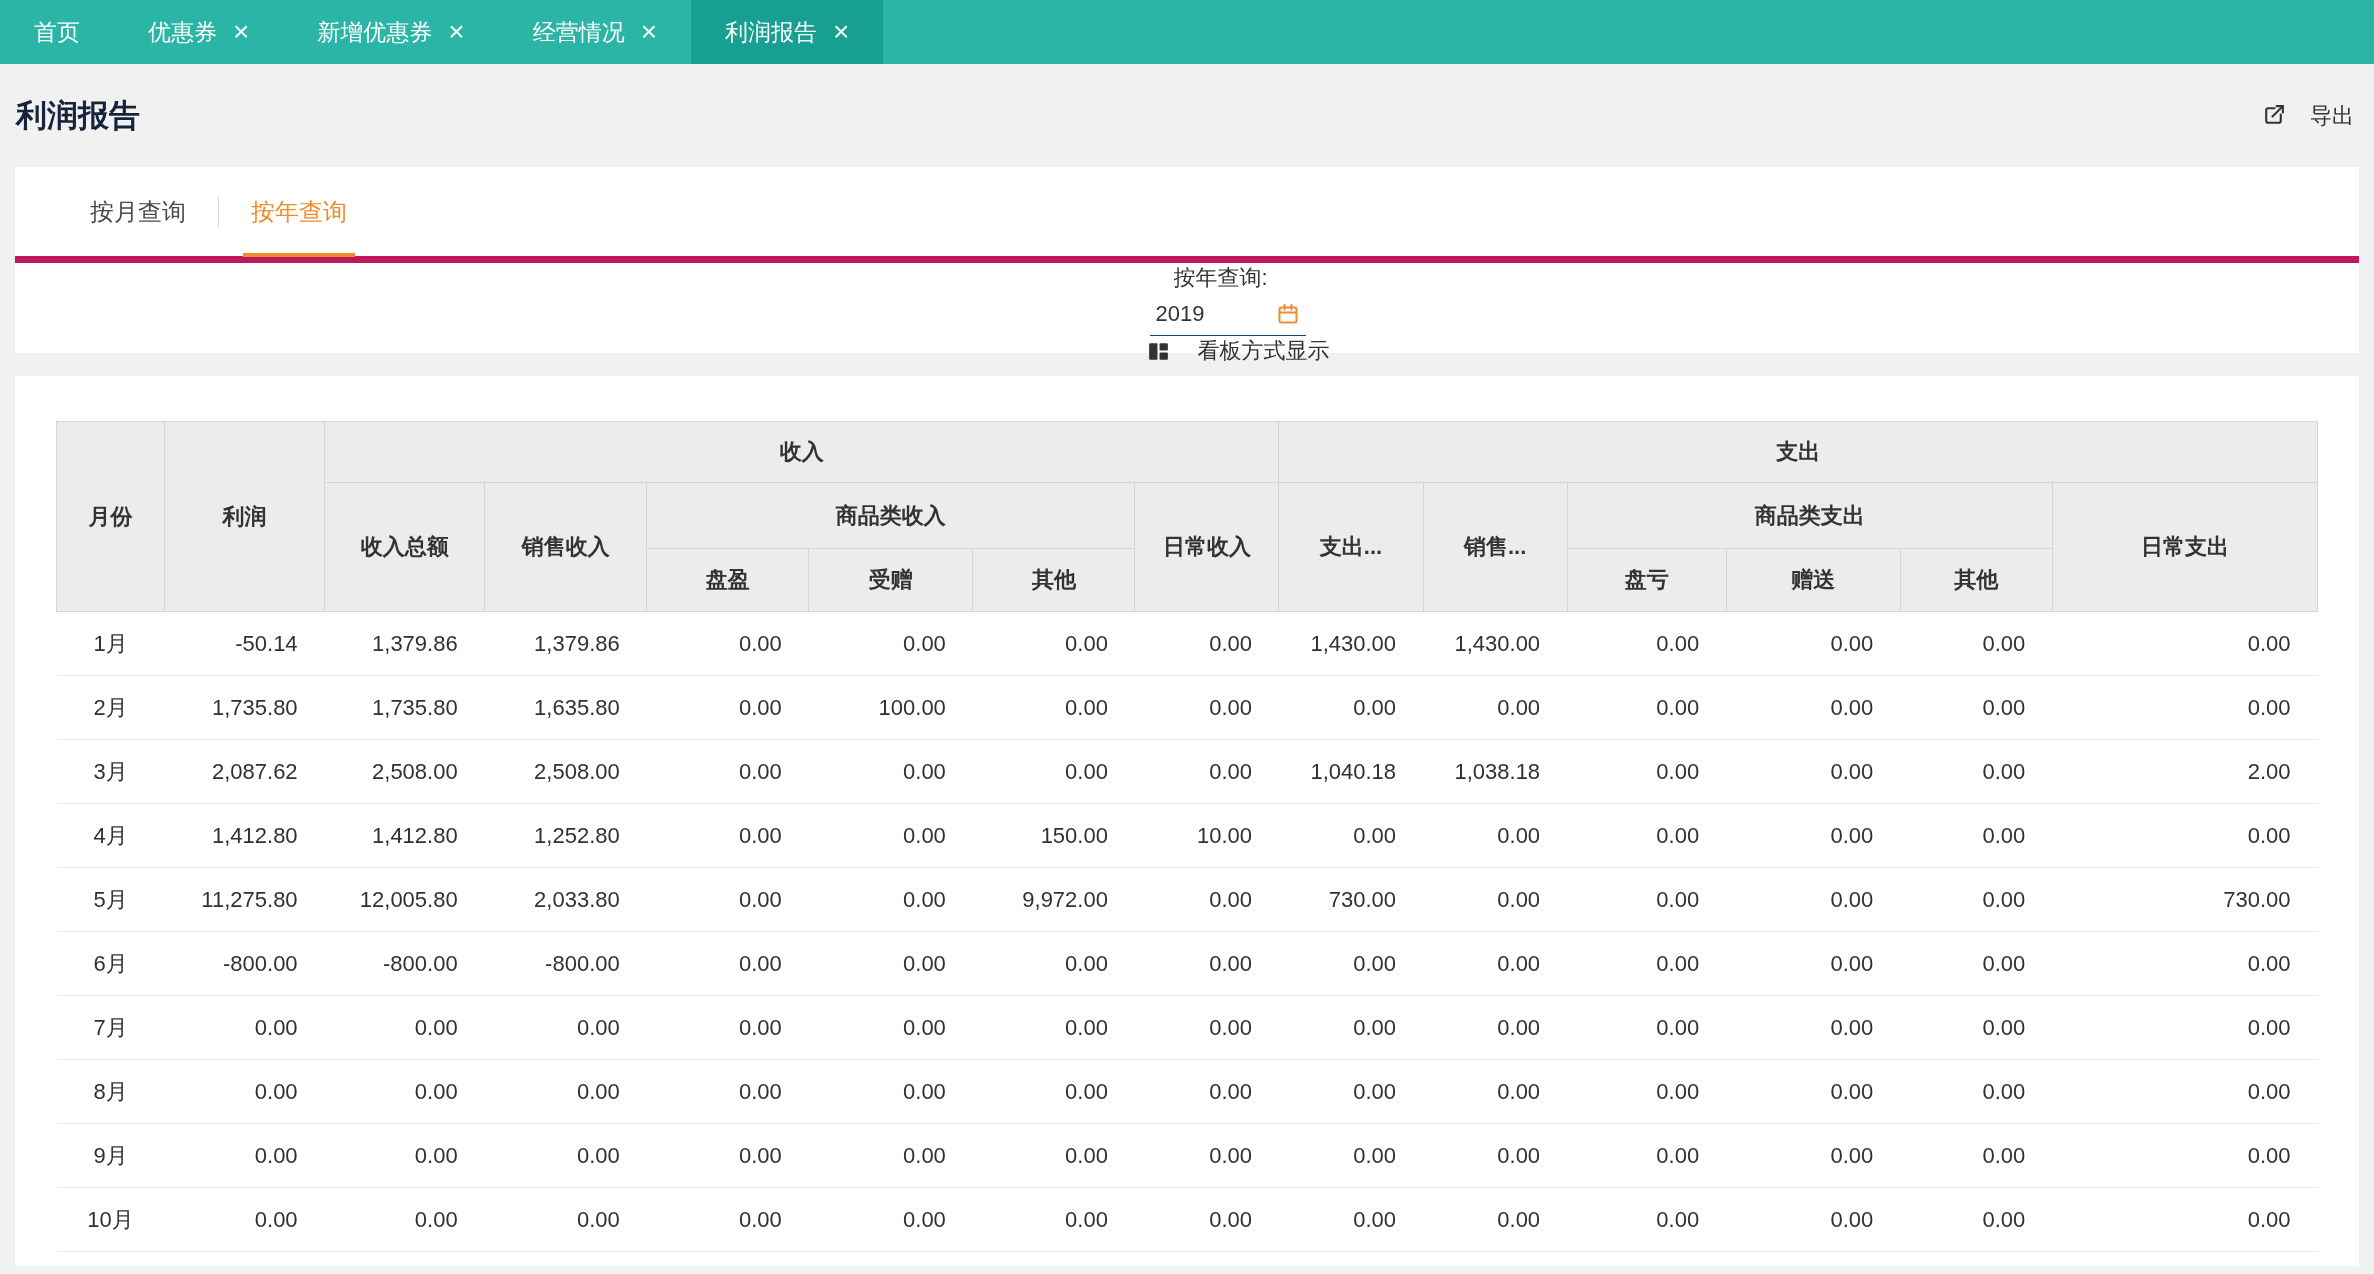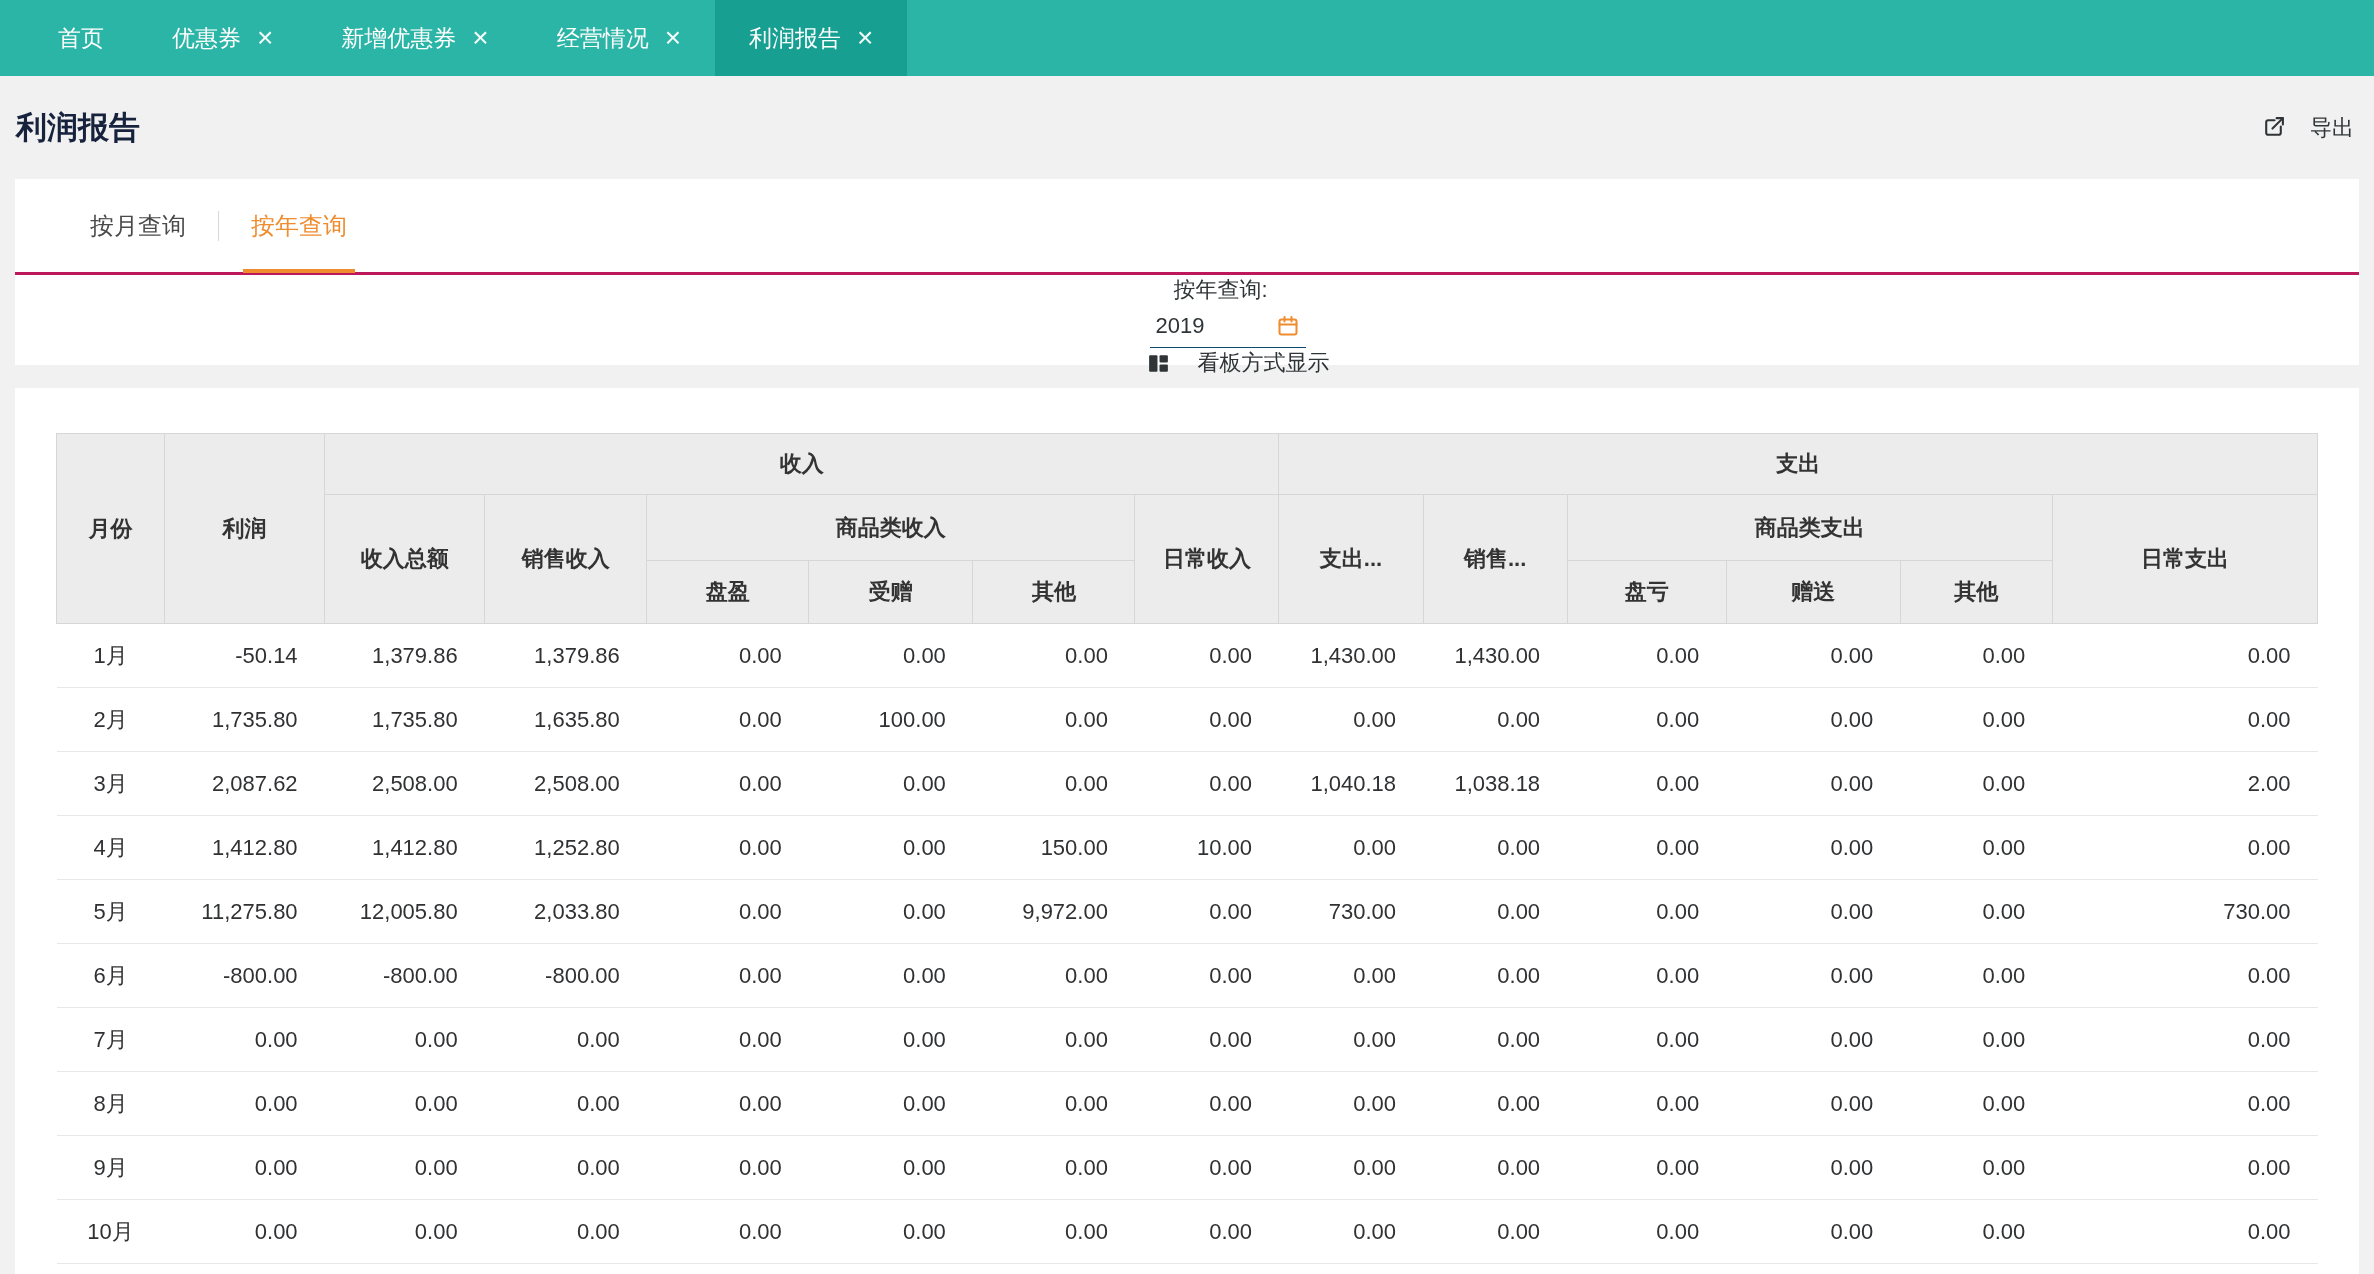--- a/index.html
+++ b/index.html
@@ -5,35 +5,35 @@
   * { box-sizing: border-box; }
   html,body { margin:0; padding:0; }
   body {
     width:2374px; height:1274px; overflow:hidden;
     background: var(--page-bg, #f0f1f0);
     font-family: "Liberation Sans", "DejaVu Sans", sans-serif;
     color:#303133;
   }
 
   
-  .topbar { height:76px; background:var(--accent-teal,#2bb5a6); display:flex; align-items:stretch;padding-left:24px; }
+  .topbar { height:64px; background:var(--accent-teal,#2bb5a6); display:flex; align-items:stretch; }
   .top-tab { display:flex; align-items:center; padding:0 34px; color:#fff; font-size:23px; cursor:pointer; white-space:nowrap; }
   .top-tab.active { background:var(--accent-teal-dark,#17a092); }
   .close-x { margin-left:16px; font-size:28px; line-height:1; opacity:.95; }
 
   
   .title-row { height:103px; display:flex; align-items:center; justify-content:space-between; padding:0 20px 0 16px; }
   .page-title { font-size:31px; font-weight:bold; color:#17233d; margin:0; }
   .export-btn { display:flex; align-items:center; gap:24px; font-size:22px; color:#2f3437; cursor:pointer; }
   .export-btn svg { display:block; }
 
   
   .card { margin:0 15px; background:#fff; }
 
-  .view-tabs { height:96px; display:flex; align-items:stretch; padding-left:67px; border-bottom:3px solid #be185d; }
+  .view-tabs { height:96px; display:flex; align-items:stretch; padding-left:67px; border-bottom:7px solid #be185d; }
   .view-tab { display:flex; align-items:center; font-size:24px; color:#4a4a4a; position:relative; padding:0 8px; cursor:pointer; }
   .view-tab.active { color:var(--accent-orange,#ee8c2e); }
   .view-tab.active::after { content:""; position:absolute; left:0; right:0; bottom:-1px; height:4px; background:var(--accent-orange,#ee8c2e); }
   .vt-divider { width:1px; height:30px; background:#d8d8d8; align-self:center; margin:0 24px; }
 
   .filter-row { height:90px; display:flex; align-items:center; padding-left:67px;flex-direction:column; }
   .filter-label { font-size:22px; color:#2f3437; }
   .year-input { display:flex; align-items:center; justify-content:space-between; width:156px; margin-left:14px;
     border-bottom:1px solid #0c4a6e; padding:8px 6px; font-size:22px; color:#2f3437; cursor:pointer; }
   .year-input svg { display:block; }

